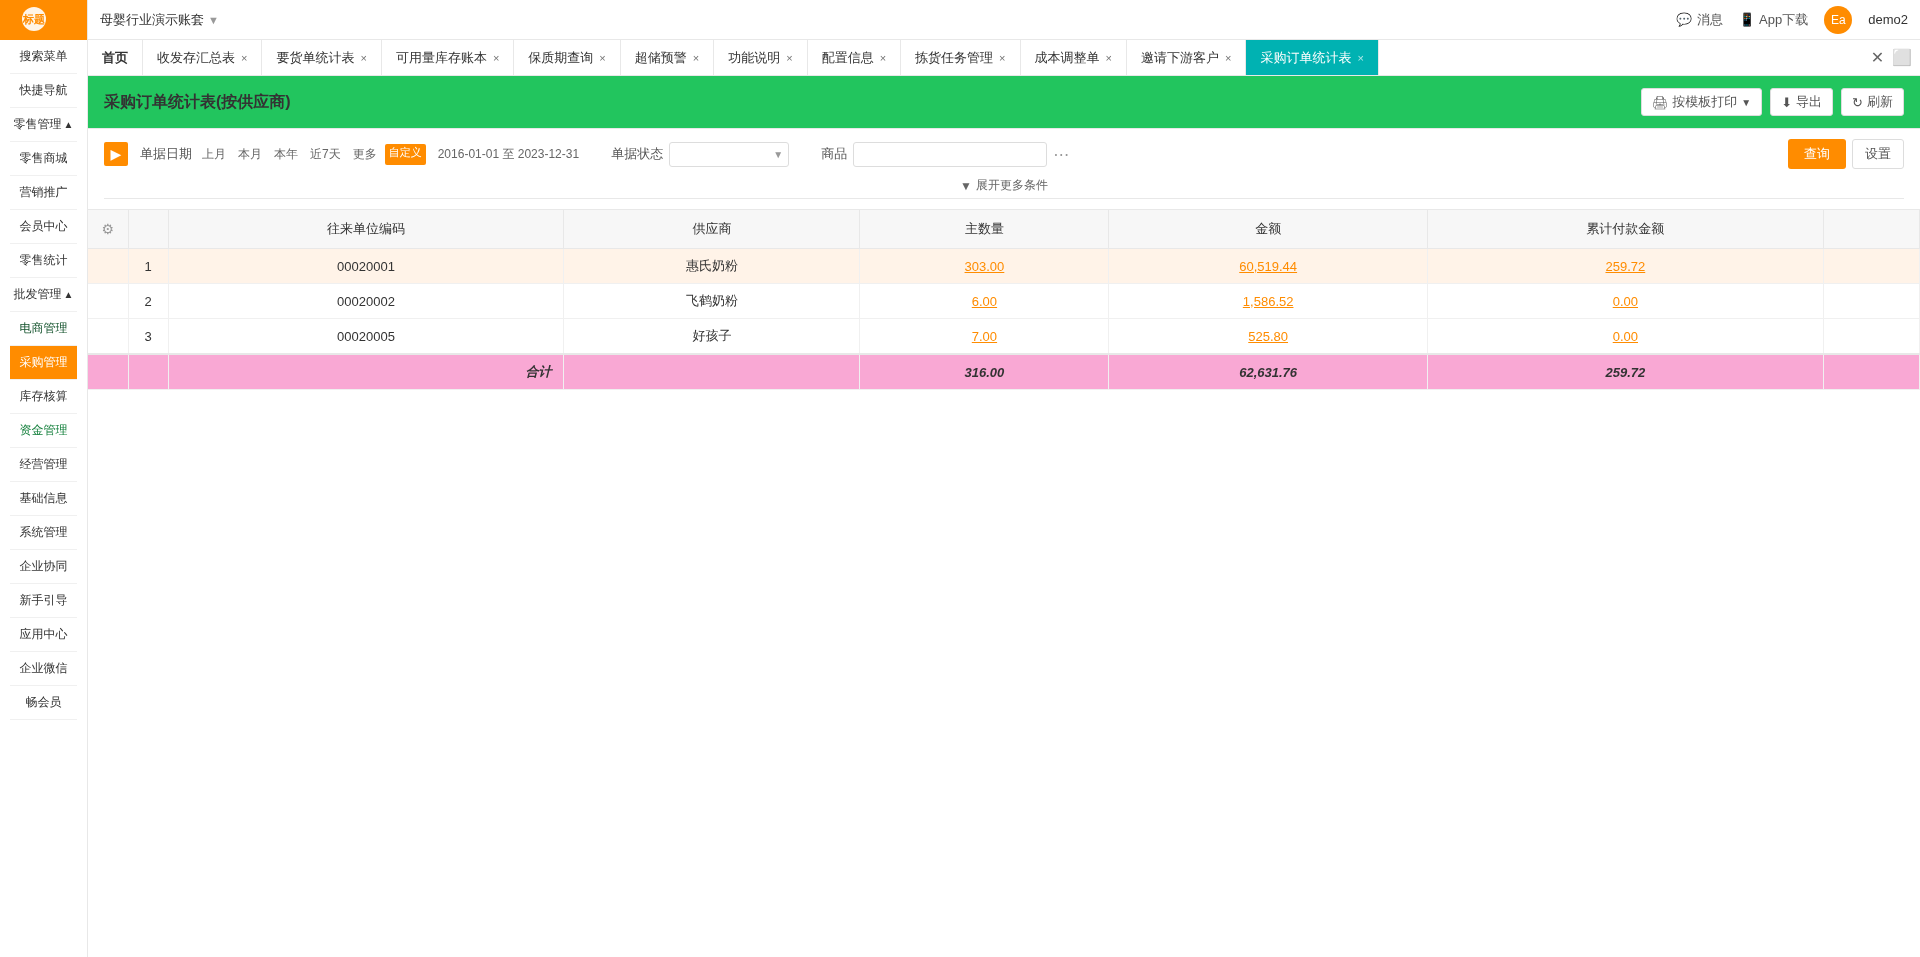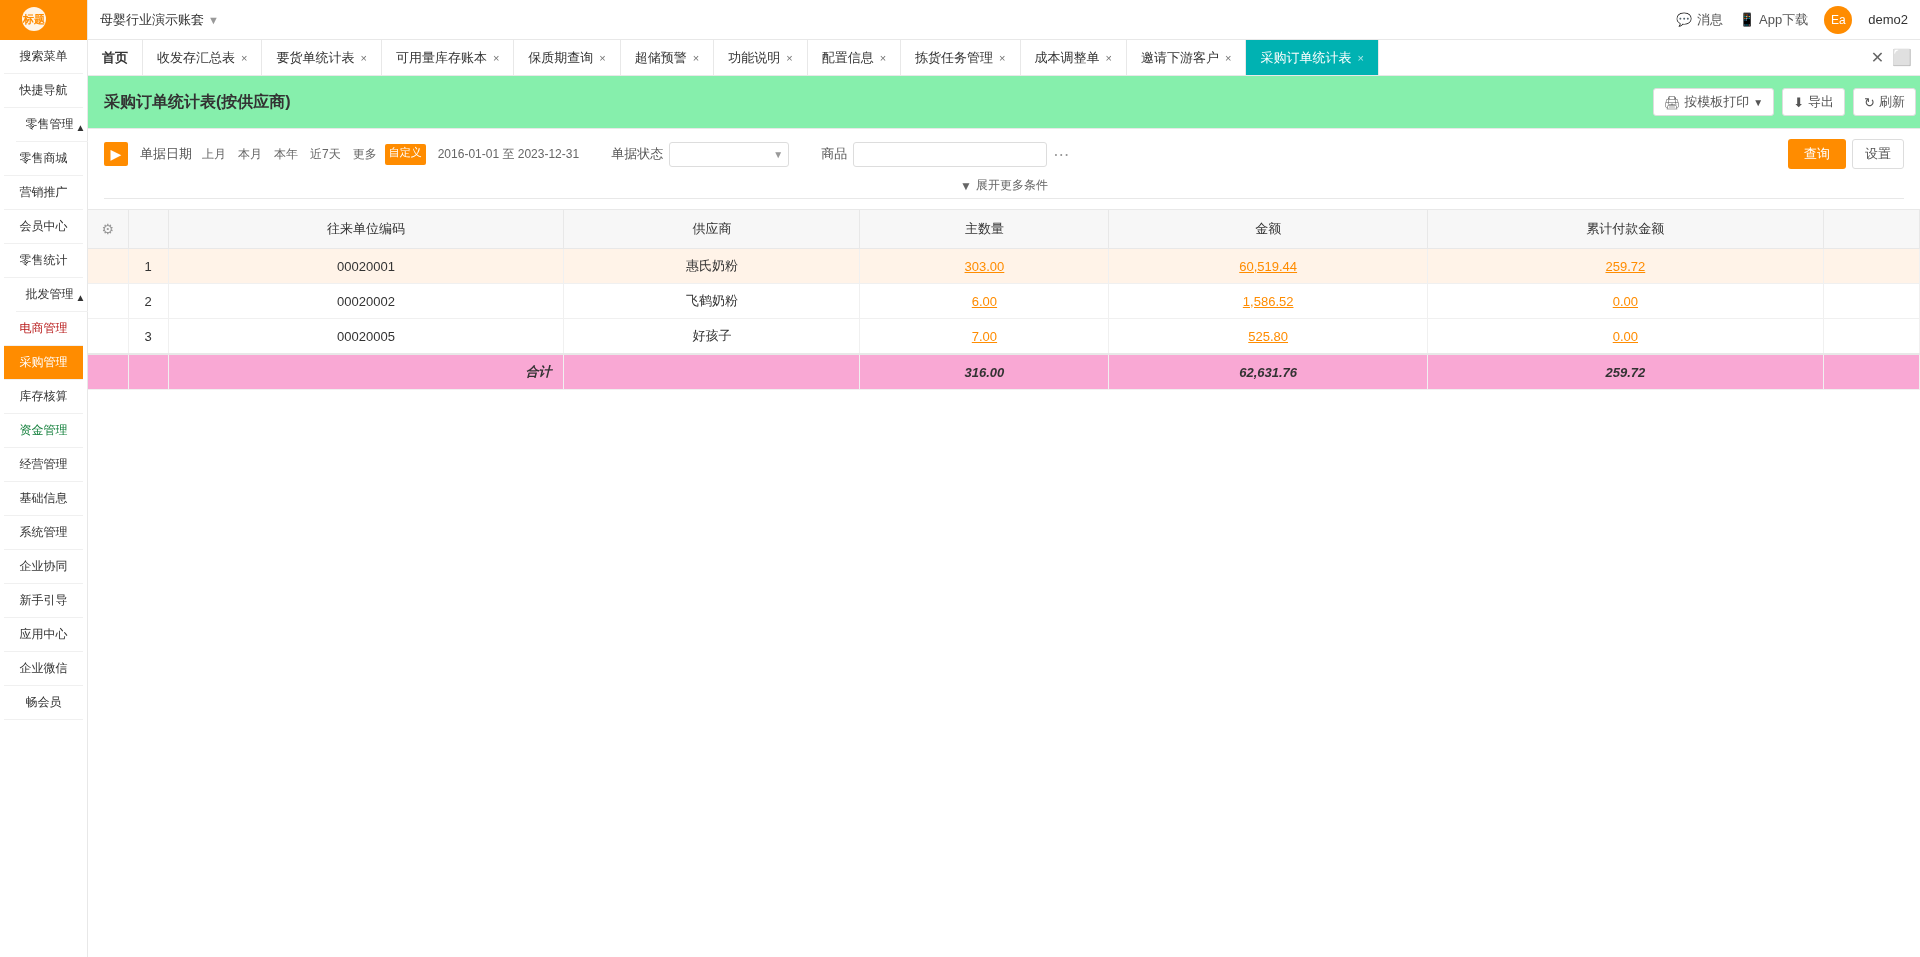--- a/index.html
+++ b/index.html
@@ -4,21 +4,21 @@
   <style>
     * { margin: 0; padding: 0; box-sizing: border-box; }
     body { font-family: 'Microsoft YaHei', Arial, sans-serif; font-size: 13px; background: #f5f5f5; width: 1920px; height: 957px; overflow: hidden; display: flex; }
 
     
     .sidebar { width: 88px; background: #fff; border-right: 1px solid #e8e8e8; display: flex; flex-direction: column; align-items: center; flex-shrink: 0; }
     .sidebar-logo { width: 100%; background: #ff8c00; height: 40px; display: flex; align-items: center; justify-content: center; }
     .sidebar-logo-text { color: #fff; font-size: 11px; font-weight: bold; }
     .sidebar-item { width: 100%; padding: 10px 4px; text-align: center; font-size: 12px; color: #333; cursor: pointer; border-bottom: 1px solid #f0f0f0; }
     .sidebar-item.active { color: #fff; background: #ff8c00; }
-    .sidebar-item.has-arrow { display: flex; align-items: flex-end; justify-content: center; gap: 2px; margin-left: 12px; }
+    .sidebar-item.has-arrow { display: flex; align-items: center; justify-content: center; gap: 2px; }
 
     
     .main { flex: 1; display: flex; flex-direction: column; overflow: hidden; }
 
     
     .topbar { height: 40px; background: #fff; border-bottom: 1px solid #e8e8e8; display: flex; align-items: center; padding: 11px 12px; gap: 8px; }
     .topbar-org { font-size: 13px; color: #333; display: flex; align-items: center; gap: 4px; flex: 1; }
     .topbar-actions { display: flex; align-items: center; gap: 16px; }
     .topbar-action { display: flex; align-items: center; gap: 4px; font-size: 13px; color: #555; cursor: pointer; }
     .topbar-avatar { width: 28px; height: 28px; border-radius: 50%; background: #ff8c00; display: flex; align-items: center; justify-content: center; color: #fff; font-size: 12px; }
@@ -27,21 +27,21 @@
     .nav-tabs { height: 36px; background: #fff; display: flex; align-items: center; border-bottom: 1px solid #e8e8e8; overflow: hidden; }
     .nav-tab { height: 36px; padding: 0 14px; display: flex; align-items: center; font-size: 13px; color: #333; cursor: pointer; border-right: 1px solid #e8e8e8; white-space: nowrap; gap: 6px; flex-shrink: 0; }
     .nav-tab.active { background: #00b2b2; color: #fff; }
     .nav-tab.home { font-weight: bold; }
     .nav-tab .close-icon { font-size: 11px; opacity: 0.7; }
     .nav-extra { display: flex; align-items: center; margin-left: auto; padding: 0 8px; gap: 8px; }
     .nav-extra-btn { font-size: 16px; cursor: pointer; color: #666; }
 
     
     .content { flex: 1; background: #f5f5f5; overflow: hidden; display: flex; flex-direction: column; }
-    .page-header { background: #86efac; padding: 12px 4px 0 16px; border-bottom: 1px solid #e8e8e8; display: flex; align-items: center; justify-content: space-between; }
+    .page-header { background: #22c55e; padding: 12px 16px 0 16px; border-bottom: 1px solid #e8e8e8; display: flex; align-items: center; justify-content: space-between; }
     .page-title { font-size: 16px; font-weight: bold; color: #333; padding-bottom: 12px; }
     .page-header-actions { display: flex; align-items: center; gap: 8px; padding-bottom: 12px; }
     .btn-print { display: flex; align-items: center; gap: 4px; padding: 4px 10px; border: 1px solid #ddd; border-radius: 3px; cursor: pointer; font-size: 13px; color: #555; background: #fff; }
     .btn-export { display: flex; align-items: center; gap: 4px; padding: 4px 10px; border: 1px solid #ddd; border-radius: 3px; cursor: pointer; font-size: 13px; color: #555; background: #fff; }
     .btn-refresh { display: flex; align-items: center; gap: 4px; padding: 4px 10px; border: 1px solid #ddd; border-radius: 3px; cursor: pointer; font-size: 13px; color: #555; background: #fff; }
 
     
     .filter-area { background: #fff; padding: 10px 16px; border-bottom: 1px solid #e8e8e8; }
     .filter-row { display: flex; align-items: center; gap: 12px; flex-wrap: wrap; }
     .filter-item { display: flex; align-items: center; gap: 6px; }
@@ -93,21 +93,21 @@
 
   <div id="sidebar-items-container">
       <div class="sidebar-item" style="width: 100%; padding: 8px 4px; text-align: center; font-size: 12px; cursor: pointer; border-bottom: 1px solid rgb(240, 240, 240); color: rgb(51, 51, 51);">搜索菜单</div>
       <div class="sidebar-item" style="width: 100%; padding: 8px 4px; text-align: center; font-size: 12px; cursor: pointer; border-bottom: 1px solid rgb(240, 240, 240); color: rgb(51, 51, 51);">快捷导航</div>
       <div class="sidebar-item has-arrow" style="width: 100%; padding: 8px 4px; text-align: center; font-size: 12px; cursor: pointer; border-bottom: 1px solid rgb(240, 240, 240); color: rgb(51, 51, 51);">零售管理<span style="font-size: 10px;">▲</span></div>
       <div class="sidebar-item" style="width: 100%; padding: 8px 4px; text-align: center; font-size: 12px; cursor: pointer; border-bottom: 1px solid rgb(240, 240, 240); color: rgb(51, 51, 51);">零售商城</div>
       <div class="sidebar-item" style="width: 100%; padding: 8px 4px; text-align: center; font-size: 12px; cursor: pointer; border-bottom: 1px solid rgb(240, 240, 240); color: rgb(51, 51, 51);">营销推广</div>
       <div class="sidebar-item" style="width: 100%; padding: 8px 4px; text-align: center; font-size: 12px; cursor: pointer; border-bottom: 1px solid rgb(240, 240, 240); color: rgb(51, 51, 51);">会员中心</div>
       <div class="sidebar-item" style="width: 100%; padding: 8px 4px; text-align: center; font-size: 12px; cursor: pointer; border-bottom: 1px solid rgb(240, 240, 240); color: rgb(51, 51, 51);">零售统计</div>
       <div class="sidebar-item has-arrow" style="width: 100%; padding: 8px 4px; text-align: center; font-size: 12px; cursor: pointer; border-bottom: 1px solid rgb(240, 240, 240); color: rgb(51, 51, 51);">批发管理<span style="font-size: 10px;">▲</span></div>
-      <div class="sidebar-item" style="width: 100%; padding: 8px 4px; text-align: center; font-size: 12px; cursor: pointer; border-bottom: 1px solid rgb(240, 240, 240); color: #b91c1c;">电商管理</div>
+      <div class="sidebar-item" style="width: 100%; padding: 8px 4px; text-align: center; font-size: 12px; cursor: pointer; border-bottom: 1px solid rgb(240, 240, 240); color: #14532d;">电商管理</div>
       <div class="sidebar-item active" style="width: 100%; padding: 8px 4px; text-align: center; font-size: 12px; cursor: pointer; border-bottom: 1px solid rgb(240, 240, 240); color: rgb(255, 255, 255); background: rgb(255, 140, 0);">采购管理</div>
       <div class="sidebar-item" style="width: 100%; padding: 8px 4px; text-align: center; font-size: 12px; cursor: pointer; border-bottom: 1px solid rgb(240, 240, 240); color: rgb(51, 51, 51);">库存核算</div>
       <div class="sidebar-item" style="width: 100%; padding: 8px 4px; text-align: center; font-size: 12px; cursor: pointer; border-bottom: 1px solid rgb(240, 240, 240); color: #15803d;">资金管理</div>
       <div class="sidebar-item" style="width: 100%; padding: 8px 4px; text-align: center; font-size: 12px; cursor: pointer; border-bottom: 1px solid rgb(240, 240, 240); color: rgb(51, 51, 51);">经营管理</div>
       <div class="sidebar-item" style="width: 100%; padding: 8px 4px; text-align: center; font-size: 12px; cursor: pointer; border-bottom: 1px solid rgb(240, 240, 240); color: rgb(51, 51, 51);">基础信息</div>
       <div class="sidebar-item" style="width: 100%; padding: 8px 4px; text-align: center; font-size: 12px; cursor: pointer; border-bottom: 1px solid rgb(240, 240, 240); color: rgb(51, 51, 51);">系统管理</div>
       <div class="sidebar-item" style="width: 100%; padding: 8px 4px; text-align: center; font-size: 12px; cursor: pointer; border-bottom: 1px solid rgb(240, 240, 240); color: rgb(51, 51, 51);">企业协同</div>
       <div class="sidebar-item" style="width: 100%; padding: 8px 4px; text-align: center; font-size: 12px; cursor: pointer; border-bottom: 1px solid rgb(240, 240, 240); color: rgb(51, 51, 51);">新手引导</div>
       <div class="sidebar-item" style="width: 100%; padding: 8px 4px; font-size: 12px; cursor: pointer; border-bottom: 1px solid rgb(240, 240, 240); color: rgb(51, 51, 51);">应用中心</div>
       <div class="sidebar-item" style="width: 100%; padding: 8px 4px; text-align: center; font-size: 12px; cursor: pointer; border-bottom: 1px solid rgb(240, 240, 240); color: rgb(51, 51, 51);">企业微信</div>

